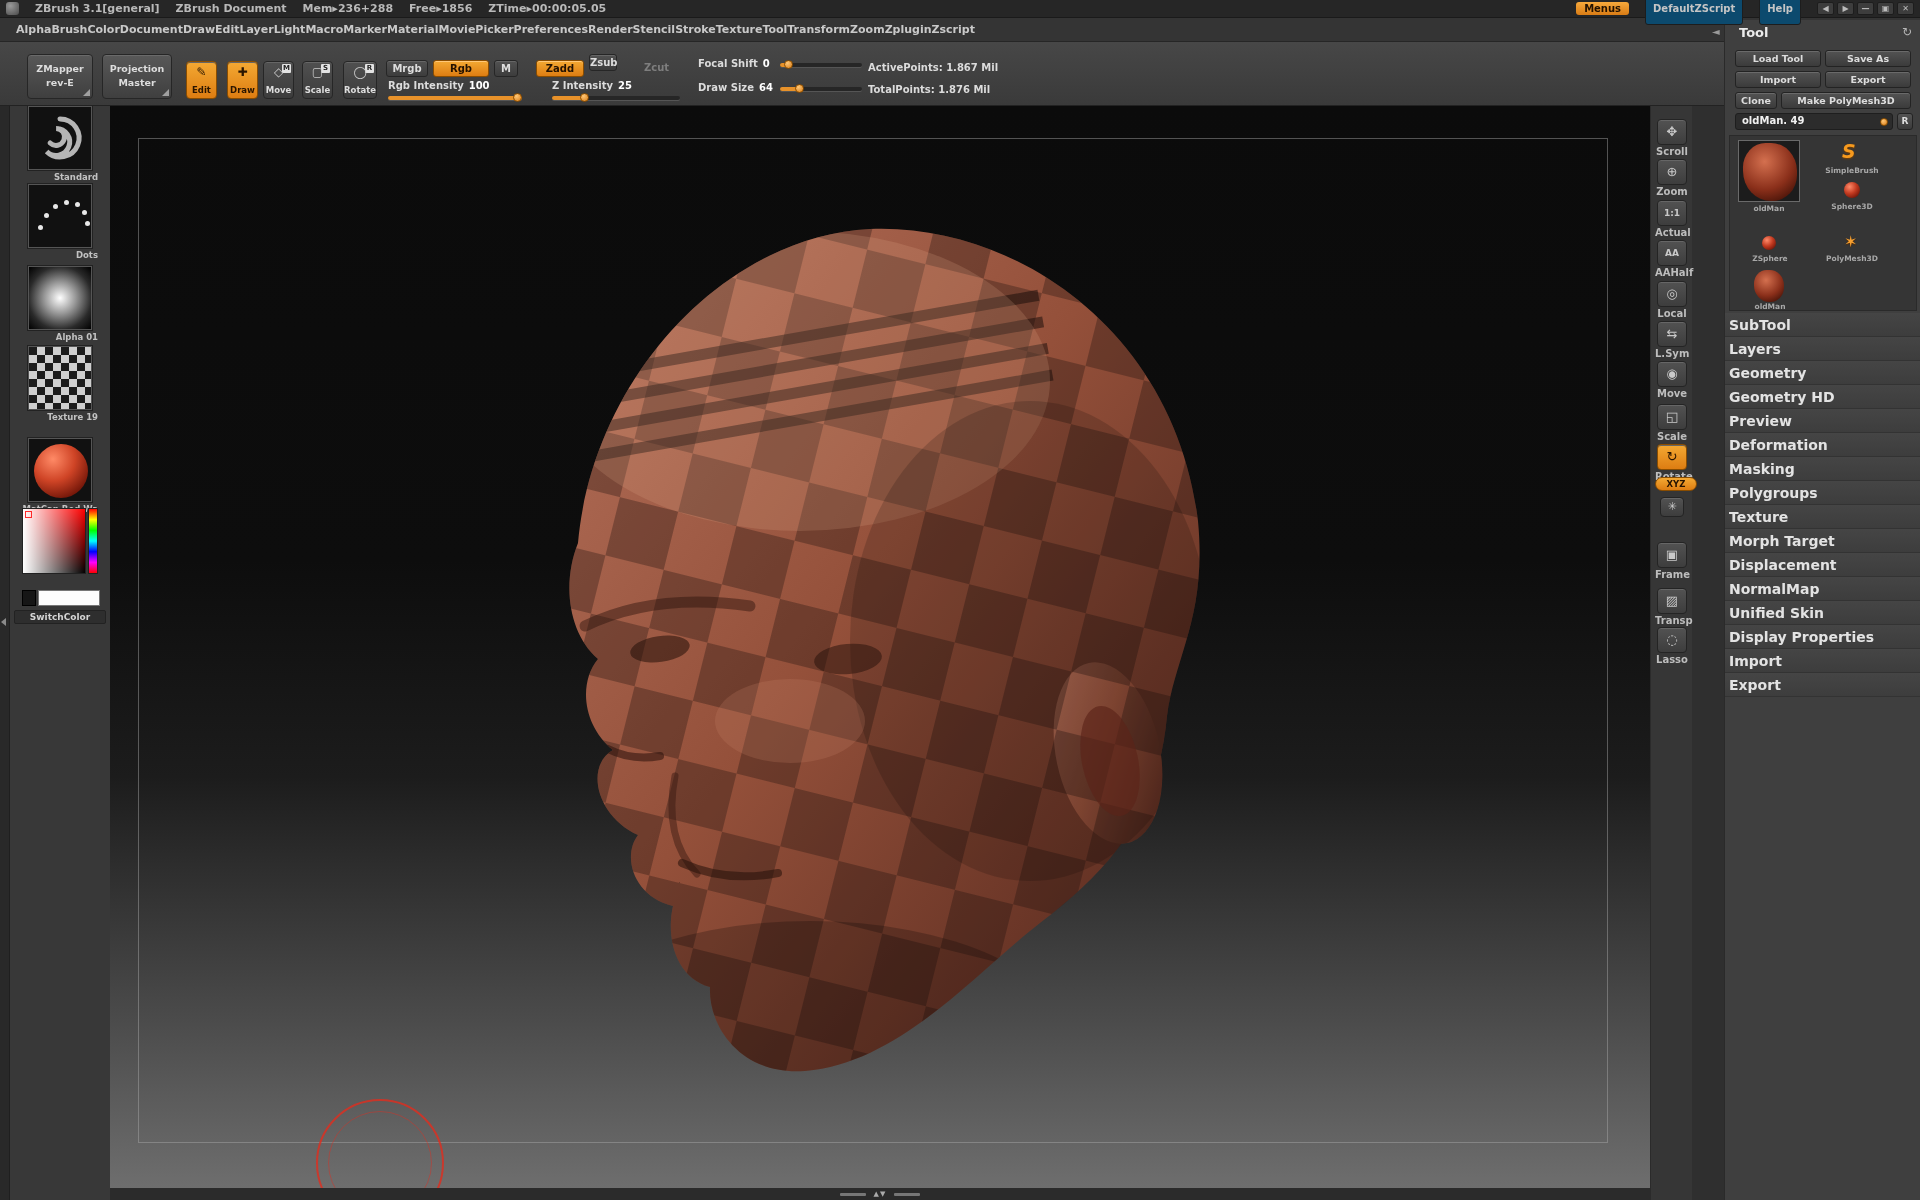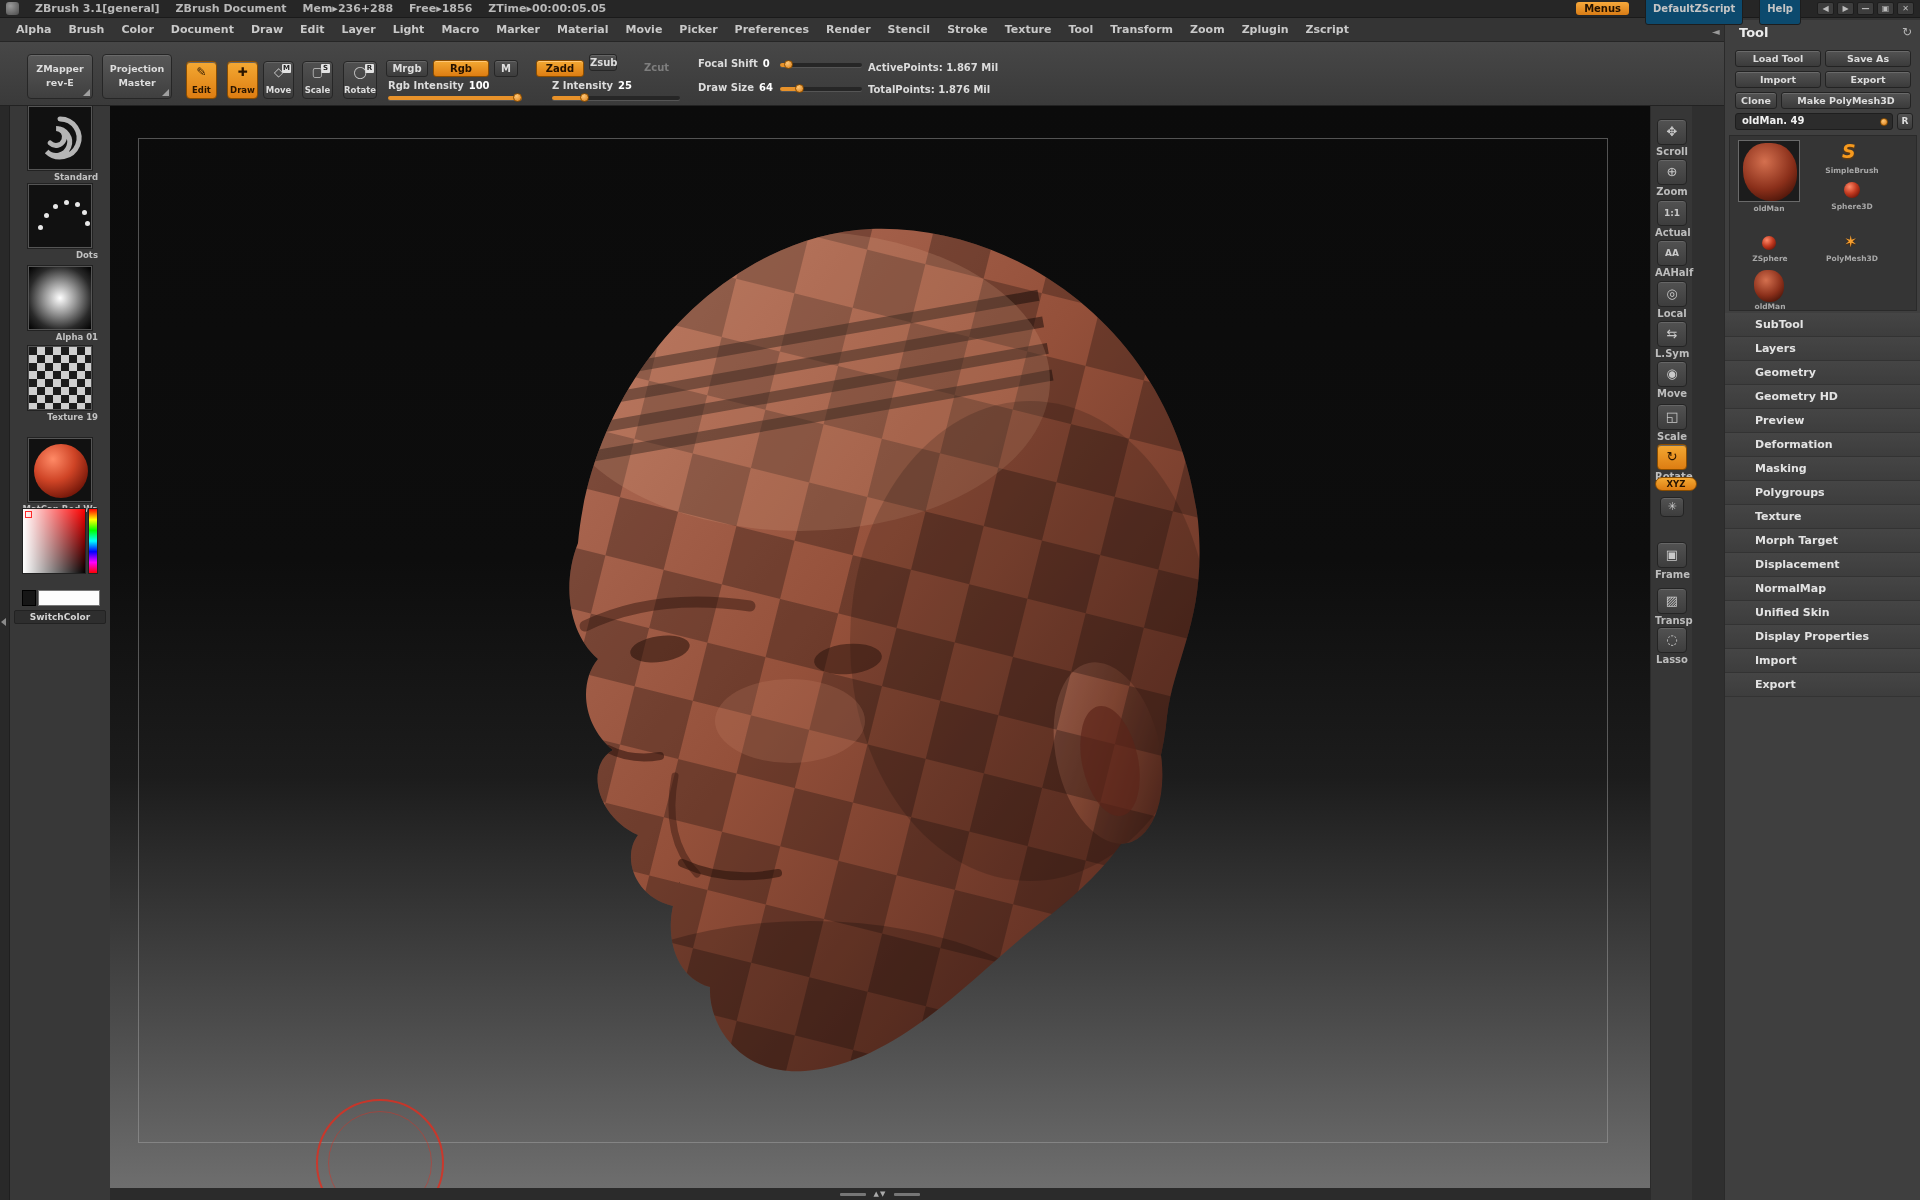--- a/index.html
+++ b/index.html
@@ -9,21 +9,21 @@
   
   .titlebar{position:absolute;left:0;top:0;width:1920px;height:18px;background:#262626;border-bottom:1px solid #1a1a1a;display:flex;align-items:center;gap:16px;padding:0 6px;font-size:11px;font-weight:bold;color:#b9b9b9;z-index:6}
   .logo{width:13px;height:13px;border-radius:3px;background:radial-gradient(circle at 35% 30%,#9a9a9a,#4a4a4a);flex:0 0 auto}
   .tb-spacer{flex:1}
   .btn-menus{background:linear-gradient(#f7a93c,#d97c15);color:#241200;padding:1px 8px;border-radius:3px;font-size:10px}
   .btn-dark{background:#0c4a6e;border:1px solid #1d1d1d;color:#c5c5c5;padding:10px 7px;border-radius:3px;font-size:10px}
   .winbtns{display:flex;gap:3px}
   .winbtn{width:17px;height:13px;background:#3d3d3d;border:1px solid #1d1d1d;border-radius:2px;font-size:8px;line-height:11px;text-align:center;color:#bbb}
 
   
-  .menubar{position:absolute;left:0;top:18px;width:1920px;height:24px;background:#343434;border-bottom:1px solid #262626;display:flex;align-items:center;gap:17px;padding:0 16px;font-size:11px;font-weight:bold;color:#c9c9c9}
+  .menubar{position:absolute;left:0;top:18px;width:1920px;height:24px;background:#343434;border-bottom:1px solid #262626;display:flex;align-items:center;padding:0 16px;font-size:11px;font-weight:bold;color:#c9c9c9}
 
   
   .toolbar{position:absolute;left:0;top:42px;width:1920px;height:64px;background:linear-gradient(#474747,#3a3a3a);border-bottom:1px solid #222}
   .tbtn{position:absolute;border-radius:4px;font-size:9.5px;font-weight:bold;text-align:center;color:#ddd}
   .big2{background:linear-gradient(#585858,#3f3f3f);border:1px solid #262626;box-shadow:inset 0 1px 0 #6a6a6a;padding-top:7px;line-height:14px}
   .big2::after{content:"";position:absolute;right:2px;bottom:2px;border-left:7px solid transparent;border-bottom:7px solid #9f9f9f}
   .mode{width:31px;height:38px;background:linear-gradient(#505050,#3c3c3c);border:1px solid #262626;border-radius:4px;box-shadow:inset 0 1px 0 #666}
   .mode .glyph{position:absolute;top:3px;left:0;right:0;font-size:12px;color:#c9c9c9}
   .mode .mlabel{position:absolute;bottom:3px;left:0;right:0;font-size:8.5px}
   .mode.active{background:linear-gradient(#f4a933,#dd7d12);border-color:#8a4d00;color:#2a1500}
@@ -86,21 +86,21 @@
   .fieldknob{position:absolute;right:4px;top:4px;width:8px;height:8px;border-radius:50%;background:radial-gradient(circle at 35% 30%,#ffc878,#d97c15);border:1px solid #8a4d00}
   .rbtn{position:absolute;left:172px;top:93px;width:16px;height:17px;line-height:15px;text-align:center;background:linear-gradient(#535353,#3b3b3b);border:1px solid #232323;border-radius:3px;font-size:9px;font-weight:bold;color:#ddd}
   .thumbarea{position:absolute;left:4px;top:115px;width:188px;height:176px;background:#353535;border:1px solid #2a2a2a}
   .bigthumb{position:absolute;left:8px;top:4px;width:62px;height:62px;background:#1c1c1c;border:1px solid #6a6a6a}
   .headmini{position:absolute;border-radius:42% 48% 45% 52%;background:radial-gradient(circle at 40% 32%,#d4704f,#8a2f1a 55%,#3a0e05 92%)}
   .thlabel{position:absolute;font-size:7.5px;font-weight:bold;color:#a8a8a8;text-align:center}
   .sbrush{position:absolute;font-size:19px;font-weight:bold;font-style:italic;color:#f69a1e;text-shadow:0 1px 2px #7a4000}
   .ball{position:absolute;border-radius:50%;background:radial-gradient(circle at 35% 30%,#ff8a6a,#c23a20 45%,#6a1206 85%)}
   .star{position:absolute;font-size:16px;color:#f7a030;text-shadow:0 1px 1px #5a2d00}
   .sections{position:absolute;left:0;top:293px;width:196px}
-  .sec{height:24px;line-height:24px;padding-left:30px;font-size:11px;font-weight:bold;color:#e3e3e3;border-bottom:1px solid #333;background:linear-gradient(#454545,#3d3d3d)}
+  .sec{height:24px;line-height:24px;padding-left:4px;font-size:14px;font-weight:bold;color:#e3e3e3;border-bottom:1px solid #333;background:linear-gradient(#454545,#3d3d3d)}
 </style>
 </head>
 <body>
 
 <div class="titlebar">
   <span class="logo"></span>
   <span>ZBrush 3.1[general]</span>
   <span>ZBrush Document</span>
   <span>Mem▸236+288</span>
   <span>Free▸1856</span>

